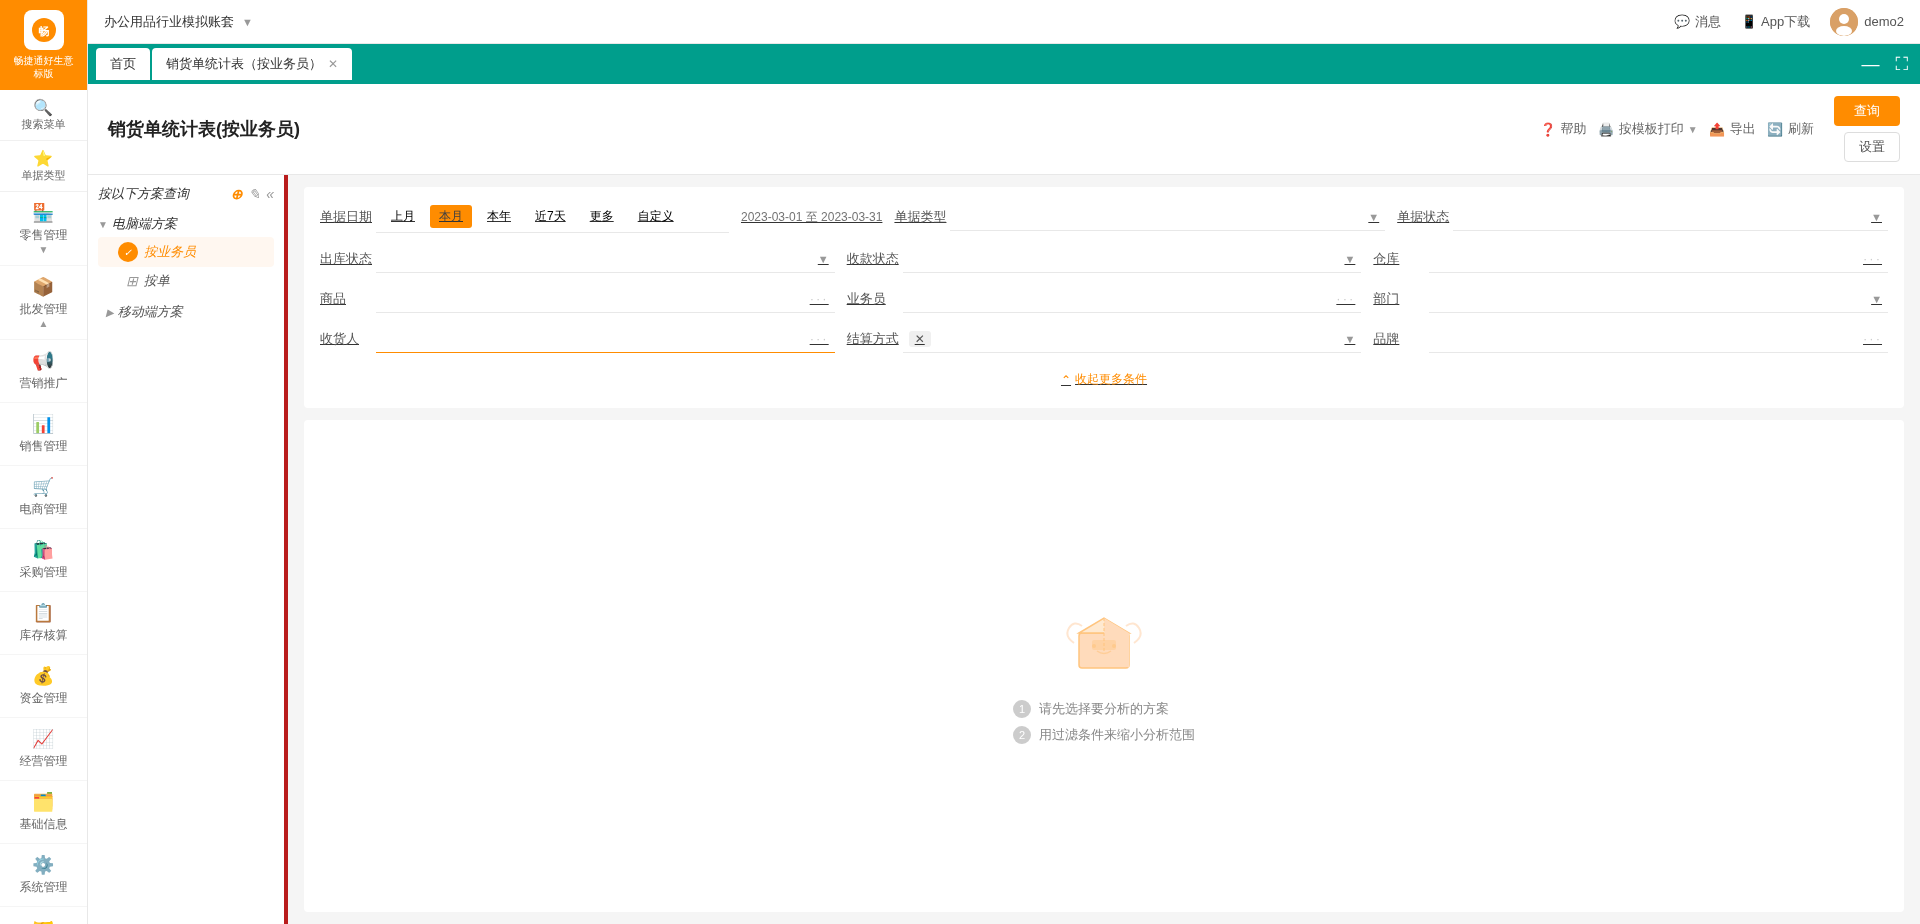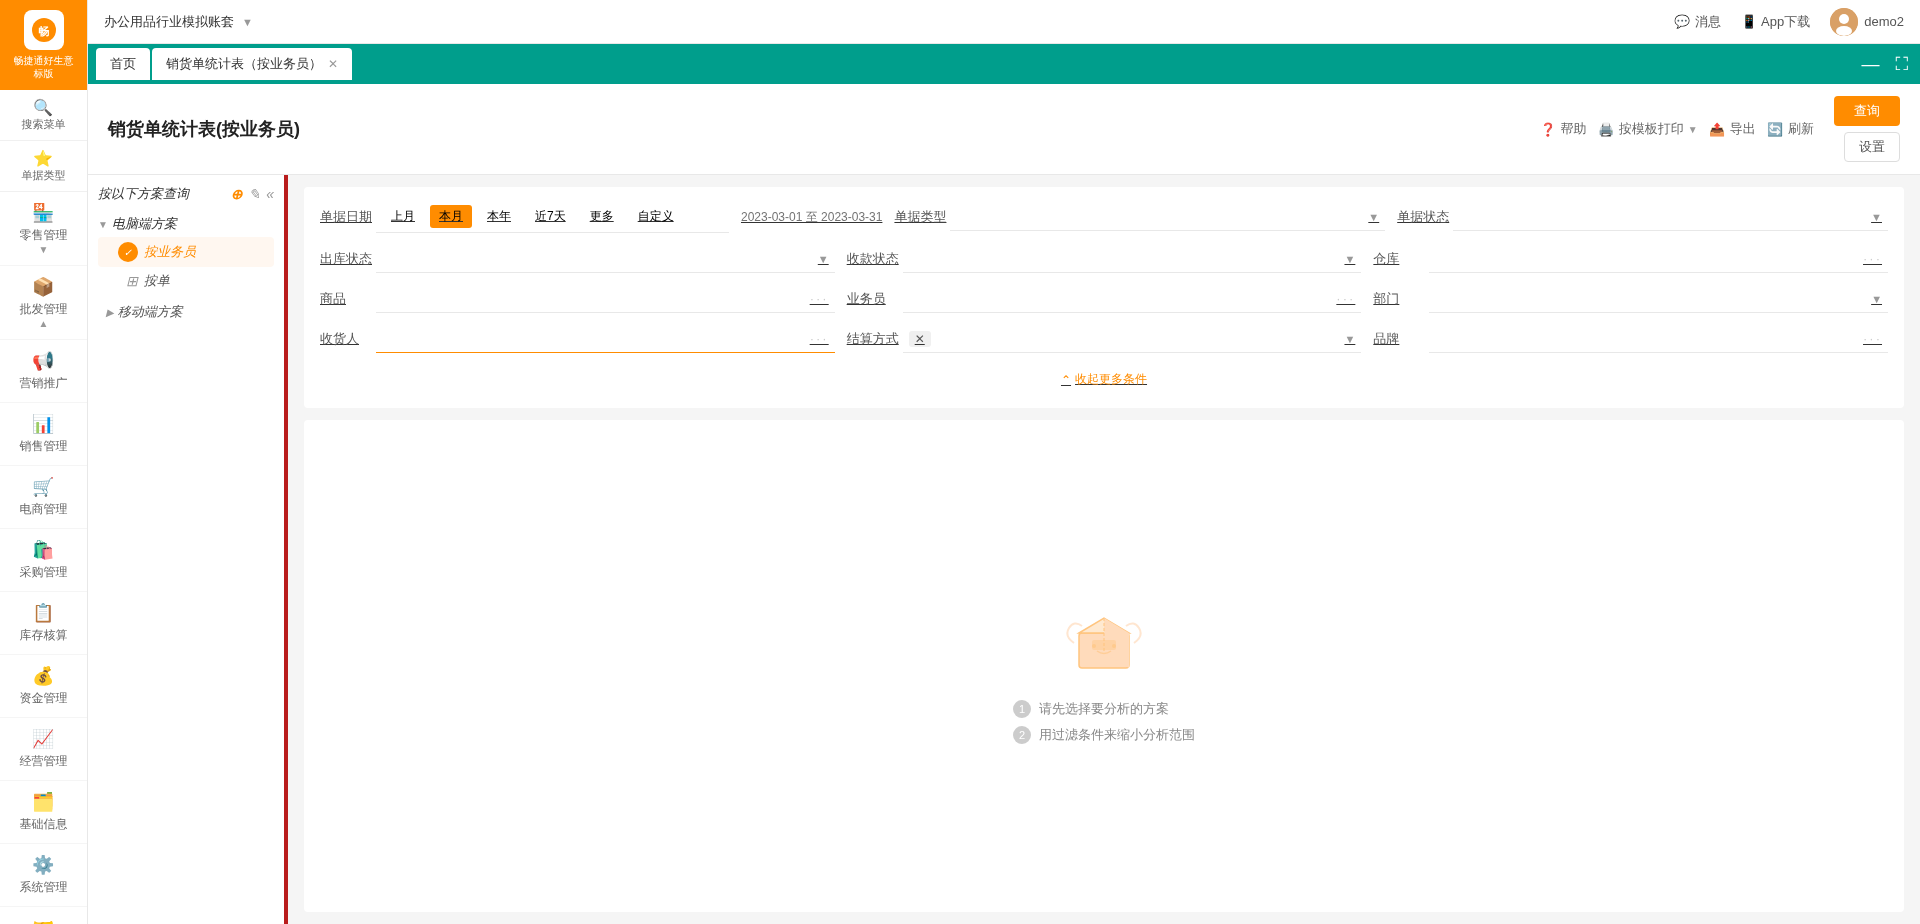--- a/index.html
+++ b/index.html
@@ -71,21 +71,21 @@
     .filter-row { display: flex; align-items: center; margin-bottom: 12px; gap: 12px; }
     .filter-row:last-child { margin-bottom: 0; }
     .filter-item { display: flex; align-items: center; flex: 1; }
     .filter-label { font-size: 13px; color: #555; white-space: nowrap; min-width: 56px; }
     .filter-control { flex: 1; border-bottom: 1px solid #e8e8e8; padding: 4px 6px; display: flex; align-items: center; justify-content: space-between; cursor: pointer; min-height: 28px; }
     .filter-control.active-input { border-bottom-color: #ff8c00; }
     .filter-control .ctrl-icon { color: #999; font-size: 11px; }
     .filter-control .ctrl-dots { color: #ccc; letter-spacing: 2px; }
     .date-filter { display: flex; align-items: center; gap: 6px; }
     .date-btn { padding: 2px 8px; border-radius: 3px; font-size: 12px; cursor: pointer; color: #000000; border: 1px solid transparent; }
-    .date-btn.active { background: #ff8c00; color: #000000; border-radius: 3px; }
+    .date-btn.active { background: #ff8c00; color: #404040; border-radius: 3px; }
     .tag-close { background: #f0f0f0; border-radius: 3px; padding: 1px 6px; display: flex; align-items: center; gap: 4px; font-size: 12px; color: #555; }
 
     .collapse-btn { text-align: center; padding: 6px; cursor: pointer; font-size: 12px; color: #ff8c00; display: flex; align-items: center; justify-content: center; gap: 4px; }
 
     
     .empty-state { flex: 1; display: flex; flex-direction: column; align-items: center; justify-content: center; gap: 12px; background: #fff; border-radius: 4px; }
     .empty-icon { width: 100px; height: 100px; position: relative; }
     .empty-icon svg { width: 100%; height: 100%; }
     .empty-tips { display: flex; flex-direction: column; gap: 8px; }
     .empty-tip { display: flex; align-items: center; gap: 8px; font-size: 13px; color: #888; }

